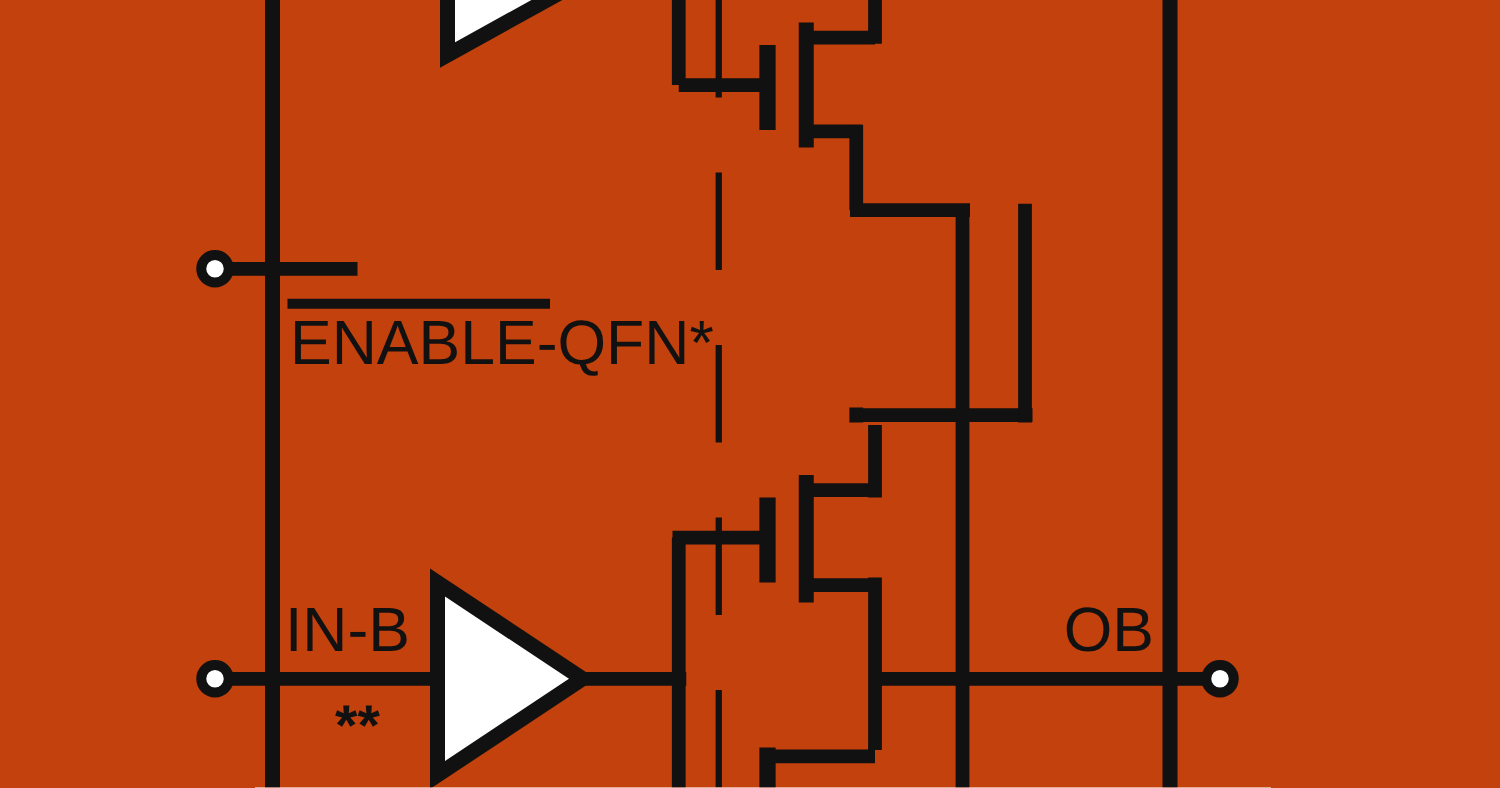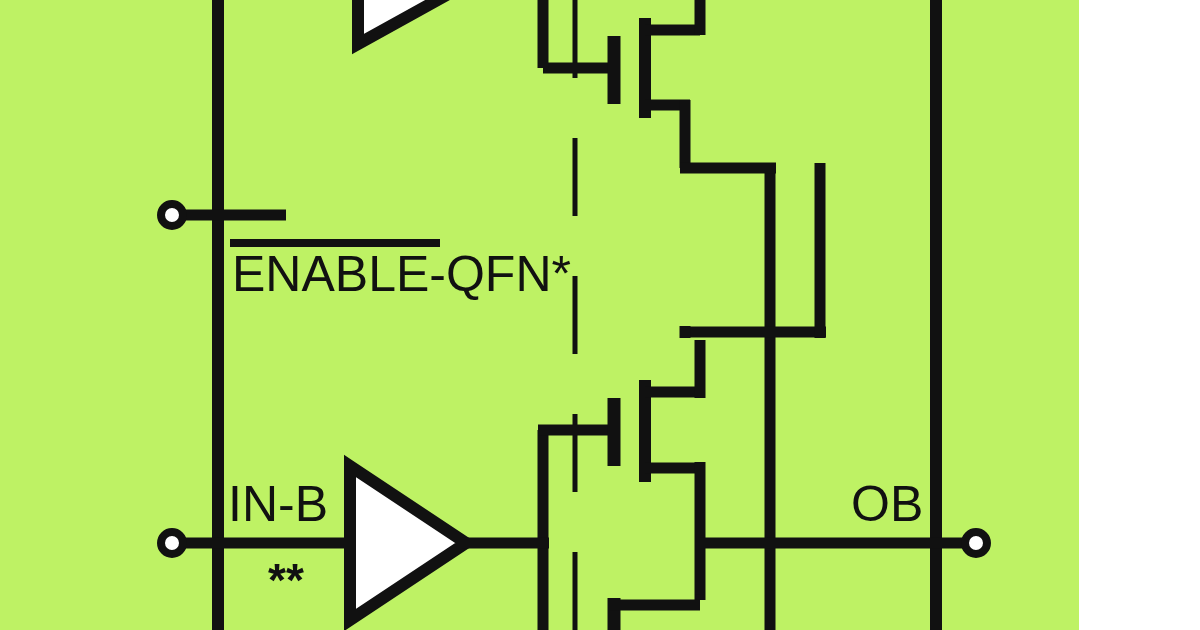--- a/index.html
+++ b/index.html
@@ -3,23 +3,23 @@
 <meta charset="utf-8">
 <title>Circuit Schematic Fragment</title>
 <style>
   html, body {
     margin: 0;
     padding: 0;
     background: #ffffff;
   }
   #root {
     position: relative;
-    width: 1079px;
+    width: 1200px;
     height: 630px;
-    background: #bef264;
+    background: #c2410c;
     overflow: hidden;
     font-family: "Liberation Sans", sans-serif;
   }
   #schematic {
     position: absolute;
     left: 0;
     top: 0;
     width: 1200px;
     height: 630px;
     display: block;

